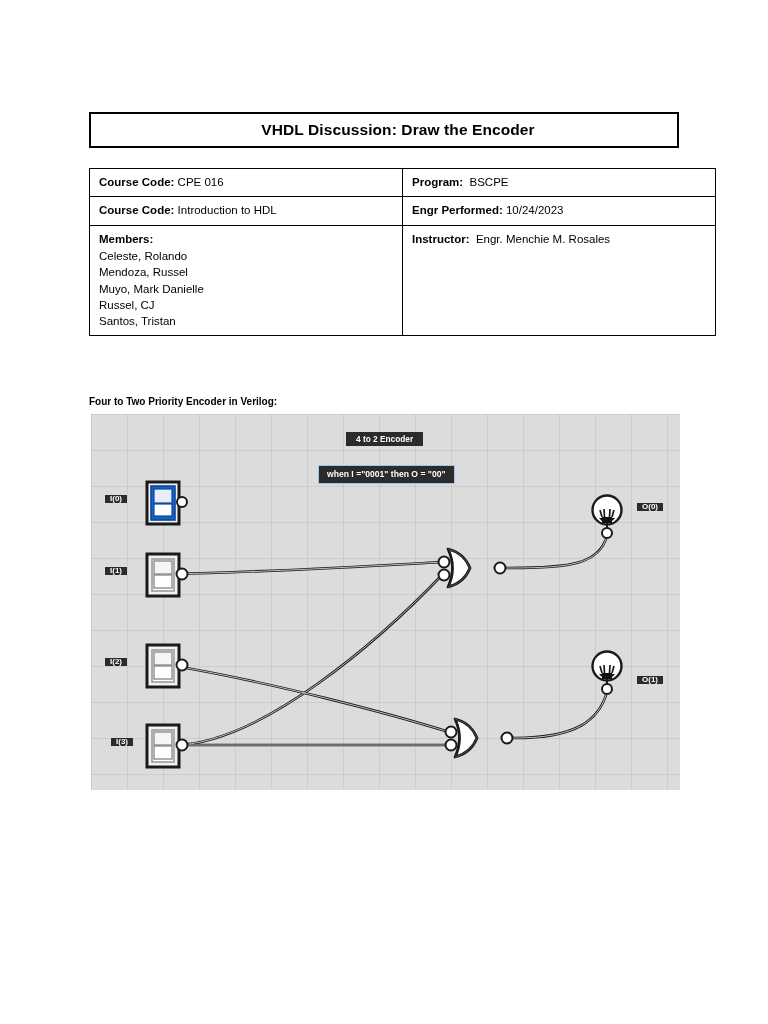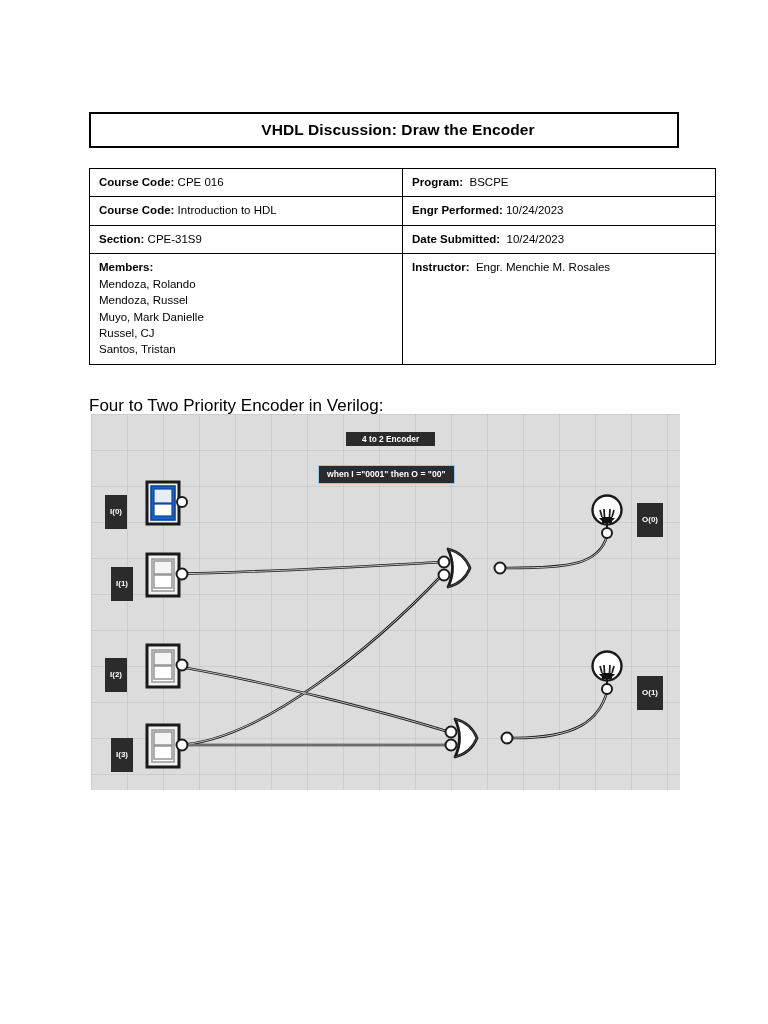--- a/index.html
+++ b/index.html
@@ -72,22 +72,22 @@
   .members-list li {
     font-size: 11.5px;
     line-height: 1.42;
   }
 
   
   .section-heading {
     position: absolute;
     left: 89px;
     top: 396px;
-    font-size: 17px;
-    font-weight: normal;
+    font-size: 10px;
+    font-weight: bold;
   }
 
   
   .canvas {
     position: absolute;
     left: 91px;
     top: 414px;
     width: 589px;
     height: 376px;
     background:
@@ -98,40 +98,40 @@
   }
   .canvas svg { display:block; }
 
   
   .badge {
     position: absolute;
     background: #2b2b2b;
     color: #ffffff;
     font-size: 8.3px;
     font-weight: bold;
-    padding: 3px 16px;
+    padding: 3px 10px;
     white-space: nowrap;
     line-height: 1;
   }
   .badge-title { left: 255px; top: 18px; }
   .badge-cond {
     left: 227px;
     top: 51px;
     border: 1.5px solid #9fc4e8;
     padding: 4px 8px;
     font-size: 8.6px;
   }
 
   .pin-label {
     position: absolute;
     background: #2b2b2b;
     color: #ffffff;
     font-size: 8px;
     font-weight: bold;
-    padding: 13px 5px;
+    padding: 0 5px;
     line-height: 1;
     white-space: nowrap;
   }
 </style>
 </head>
 <body>
 
 <div class="page">
 
   <div class="title-box">
@@ -153,35 +153,25 @@
     <tr>
       <td class="left-cell">
         <span class="lbl">Course Code:</span>
         <span class="val">Introduction to HDL</span>
       </td>
       <td class="right-cell">
         <span class="lbl">Engr Performed:</span>
         <span class="val">10/24/2023</span>
       </td>
     </tr>
-    <tr>
-      <td class="left-cell">
-        <span class="lbl">Section:</span>
-        <span class="val">CPE-31S9</span>
-      </td>
-      <td class="right-cell">
-        <span class="lbl">Date Submitted:</span>
-        &nbsp;<span class="val">10/24/2023</span>
-      </td>
-    </tr>
     <tr class="row-tall">
       <td class="left-cell">
         <div class="lbl">Members:</div>
         <ul class="members-list">
-          <li>Mendoza, Rolando</li>
+          <li>Celeste, Rolando</li>
           <li>Mendoza, Russel</li>
           <li>Muyo, Mark Danielle</li>
           <li>Russel, CJ</li>
           <li>Santos, Tristan</li>
         </ul>
       </td>
       <td class="right-cell">
         <span class="lbl">Instructor:</span>
         &nbsp;<span class="val">Engr. Menchie M. Rosales</span>
       </td>
@@ -288,21 +278,21 @@
         <circle cx="416" cy="324" r="5.5"></circle>
         <circle cx="516" cy="119" r="5"></circle>
         <circle cx="516" cy="275" r="5"></circle>
       </g>
     </svg>
 
     <div class="badge badge-title">4 to 2 Encoder</div>
     <div class="badge badge-cond">when I ="0001" then O = "00"</div>
 
     <div class="pin-label" style="left:14px; top:81px;">I(0)</div>
-    <div class="pin-label" style="left:20px; top:153px;">I(1)</div>
+    <div class="pin-label" style="left:14px; top:153px;">I(1)</div>
     <div class="pin-label" style="left:14px; top:244px;">I(2)</div>
     <div class="pin-label" style="left:14px; top:324px;margin-left:6px;">I(3)</div>
 
     <div class="pin-label" style="left:546px; top:89px;">O(0)</div>
     <div class="pin-label" style="left:546px; top:245px;margin-top:17px;">O(1)</div>
 
   </div>
 
 </div>
 

